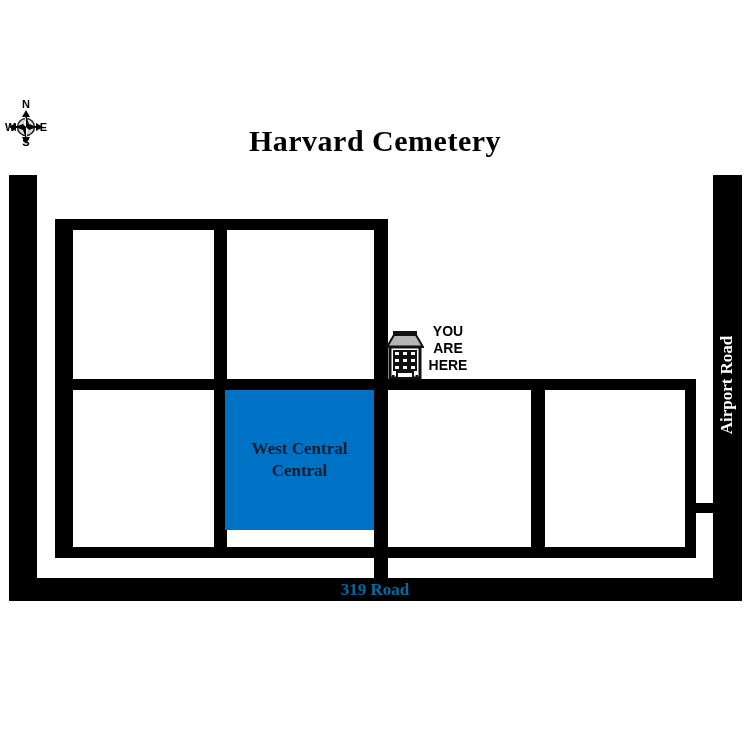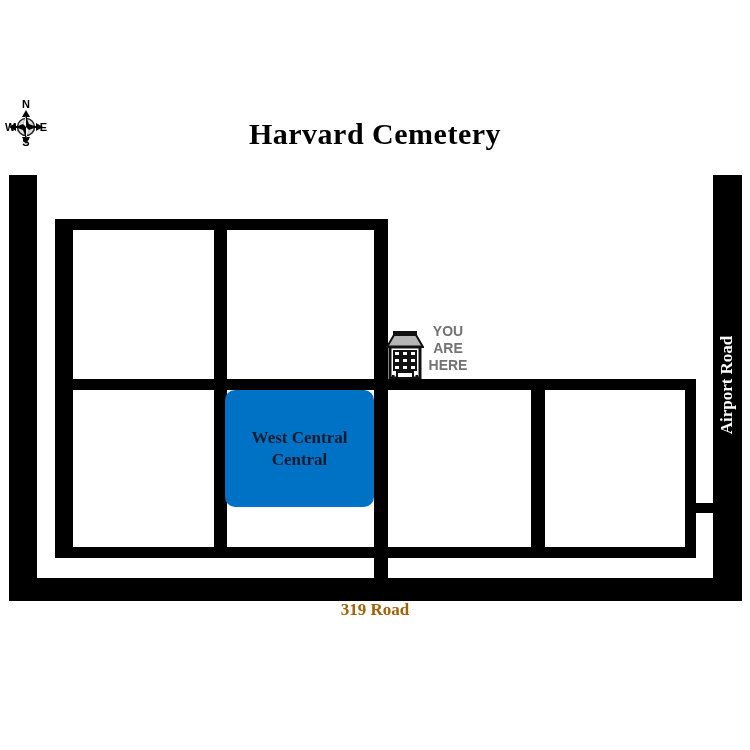--- a/index.html
+++ b/index.html
@@ -3,47 +3,47 @@
 <meta charset="utf-8">
 <style>
   html,body{margin:0;padding:0;background:#ffffff;}
   #canvas{
     position:relative;width:750px;height:750px;background:#ffffff;overflow:hidden;
     font-family:"Liberation Serif", serif;
   }
   .abs{position:absolute;}
   .road{position:absolute;background:#000000;z-index:1;}
   #map-title{
-    left:0;top:117px;width:750px;text-align:center;
+    left:0;top:124px;width:750px;text-align:center;
     font-size:30px;font-weight:bold;color:#000000;z-index:3;
     letter-spacing:0.5px;
   }
   
   #compass{left:4px;top:96px;width:44px;height:58px;z-index:3;}
   .compass-letter{
     position:absolute;font-family:"Liberation Sans", sans-serif;
     font-weight:bold;font-size:11px;color:#000;line-height:12px;
   }
   #compass-n{left:0;top:2px;width:44px;text-align:center;}
   #compass-s{left:0;top:40px;width:44px;text-align:center;}
   #compass-w{left:1px;top:25px;}
   #compass-e{right:1px;top:25px;}
   #compass-star{position:absolute;left:5px;top:14px;}
   
   #west-central{
-    left:225px;top:390px;width:149px;height:117px;z-index:2;
+    left:225px;top:390px;width:149px;height:140px;z-index:2;
     display:flex;flex-direction:column;align-items:center;justify-content:center;
-    font-size:17px;font-weight:bold;line-height:22px;text-align:center;border-radius:10px;
+    font-size:17px;font-weight:bold;line-height:22px;text-align:center;
   }
   
   #building{left:386px;top:331px;z-index:3;}
   #you-are-here-text{
     left:424px;top:323px;width:48px;z-index:3;text-align:center;
     font-family:"Liberation Sans", sans-serif;font-weight:bold;
-    font-size:14px;line-height:17px;color:#737373;
+    font-size:14px;line-height:17px;color:#000000;
   }
   
   .road-label{
     position:absolute;z-index:3;color:#ffffff;font-weight:bold;font-size:17px;
     font-family:"Liberation Serif", serif;
   }
   #road-319-label{left:0;top:580px;width:750px;text-align:center;line-height:20px;}
   #airport-road-label{
     left:667px;top:371px;width:120px;height:28px;line-height:28px;text-align:center;
     transform:rotate(-90deg);
@@ -109,16 +109,16 @@
     <rect x="11" y="41" width="16" height="6" fill="#fff" stroke="#111" stroke-width="2"></rect>
     <rect x="6" y="44" width="2.5" height="4" fill="#111"></rect>
     <rect x="29.5" y="44" width="2.5" height="4" fill="#111"></rect>
   </svg>
   <div id="you-are-here-text" class="abs">
     <div>YOU</div>
     <div>ARE</div>
     <div>HERE</div>
   </div>
 
-  <div id="road-319-label" class="road-label" style="color: #a16207; margin-top: 20px;">319 Road</div>
+  <div id="road-319-label" class="road-label" style="color: #0369a1;">319 Road</div>
   <div id="airport-road-label" class="road-label" style="color: rgb(255, 255, 255);">Airport Road</div>
 
 </div>
 
 </body></html>

